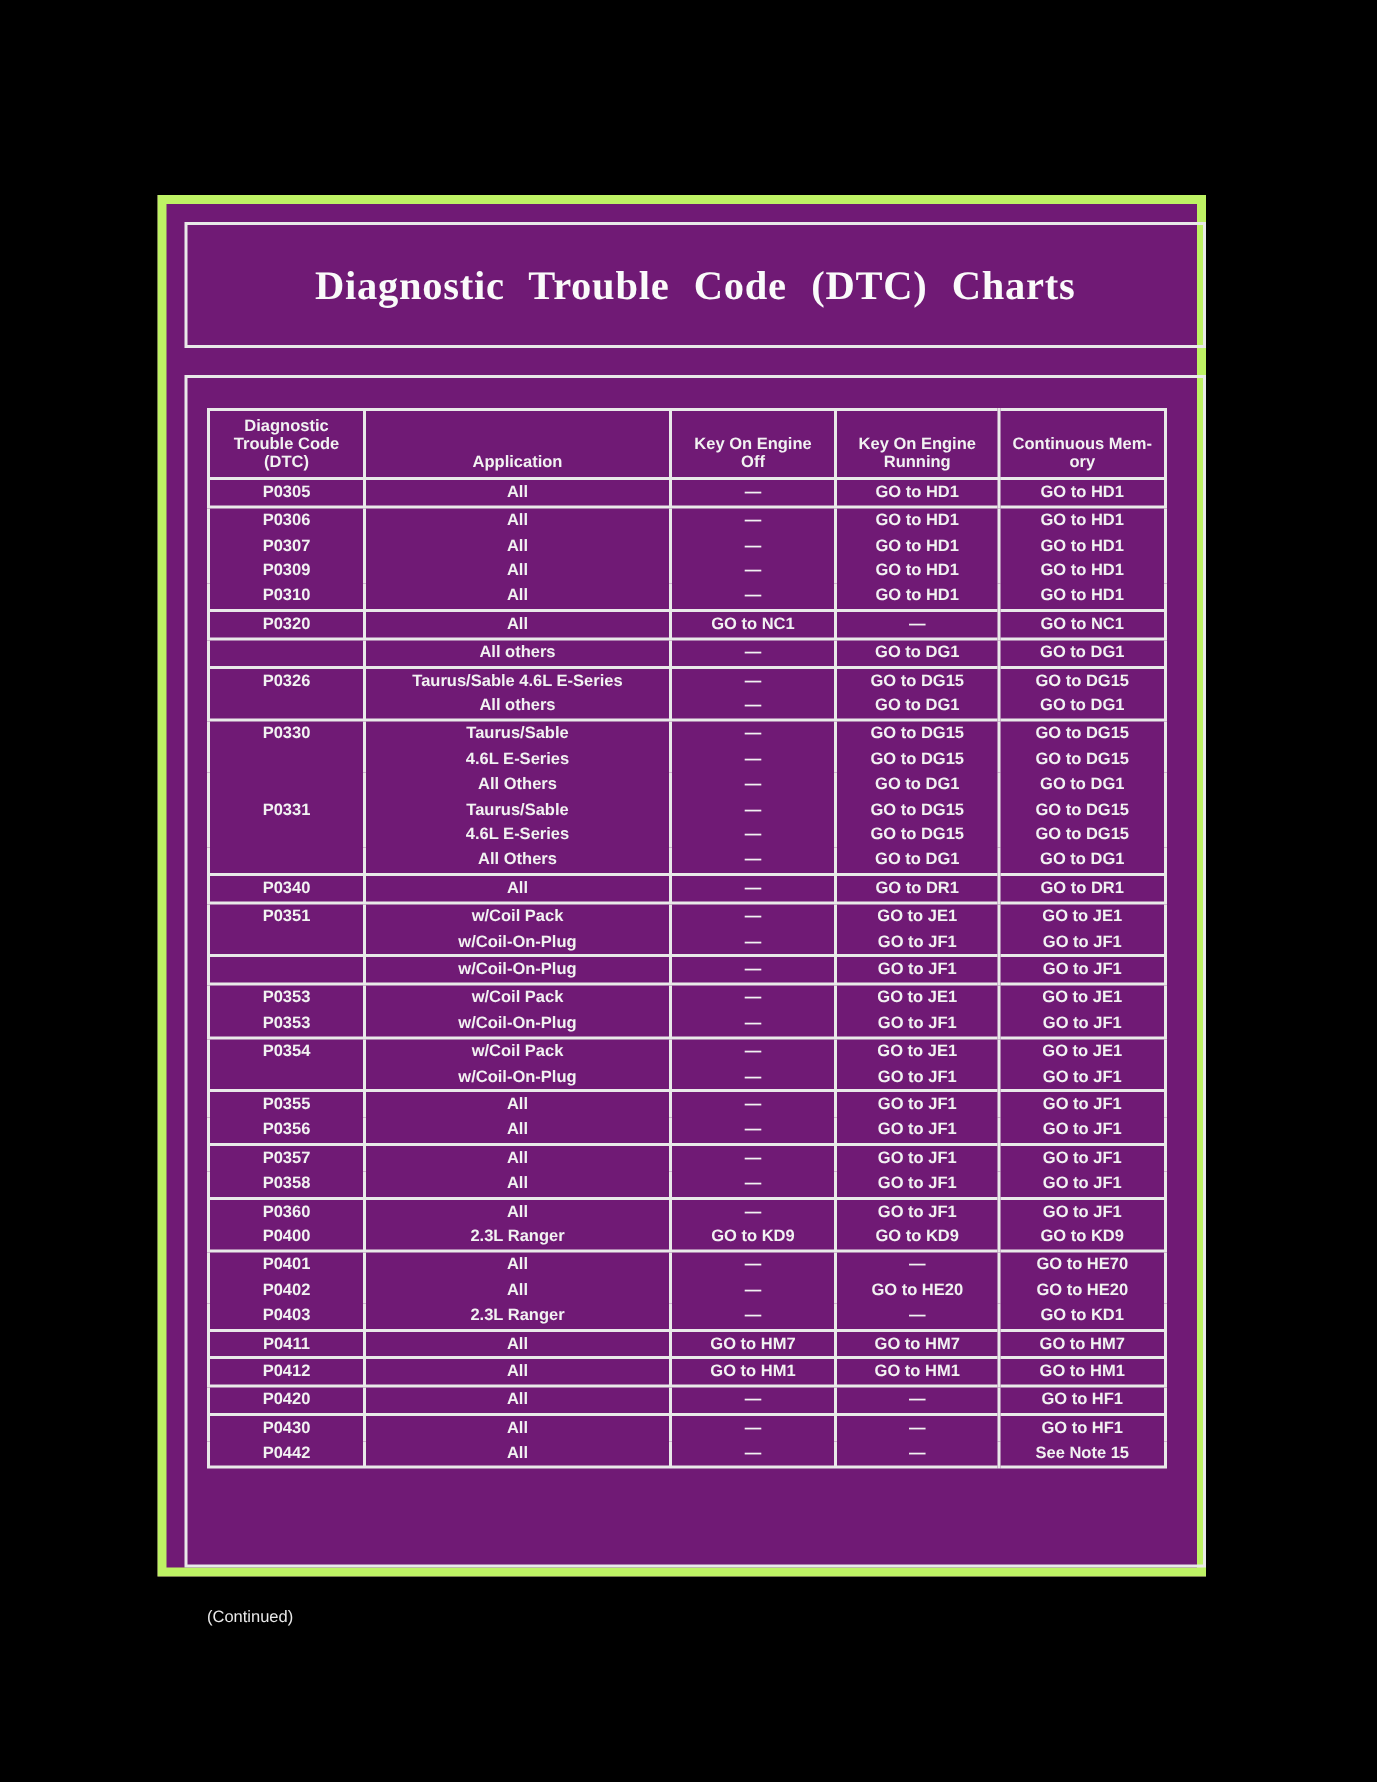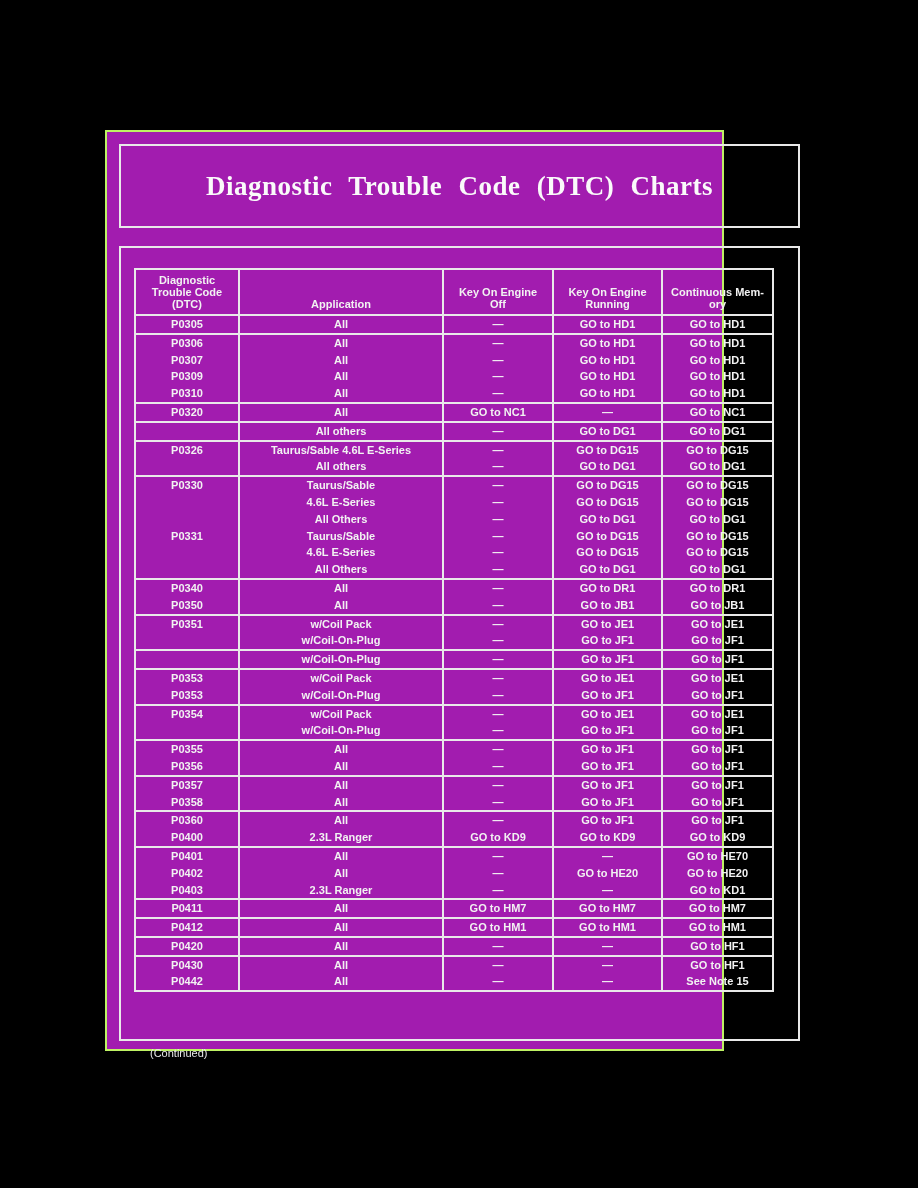--- a/index.html
+++ b/index.html
@@ -9,23 +9,23 @@
     background: #000;
     color: #f2f2f2;
     font-family: "Liberation Sans", sans-serif;
     position: relative;
     overflow: hidden;
   }
   .page { position: absolute; inset: 0; background: #000; }
 
   .outer-frame {
     position: absolute; left: 105px; top: 130px;
-    width: 619px; height: 921px;
-    border: 2px solid #bef264;
-    background: #a21caf;
+    width: 699px; height: 921px;
+    border: 6px solid #bef264;
+    background: #701a75;
   }
   .title-box {
     position: absolute; left: 12px; top: 12px;
     width: 681px; height: 84px;
     border: 2px solid #e9e9e9;
     display: flex; align-items: center; justify-content: center;
   }
   .page-title {
     font-family: "Liberation Serif", serif;
     font-weight: bold;
@@ -64,22 +64,22 @@
     height: 46px;
   }
   .dtc td {
     height: 16.8px;
     line-height: 16.8px;
     white-space: nowrap;
     overflow: hidden;
   }
   tbody.group tr:first-child td { border-top: 2px solid #e9e9e9; }
   .continued {
-    position: absolute; left: 13px; top: 799px;
-    font-size: 11px; color: #e9e9e9; margin-left: 16px;
+    position: absolute; left: 13px; top: 820px;
+    font-size: 11px; color: #e9e9e9;
   }
 </style>
 </head>
 <body>
 
 <div class="page">
   <div class="outer-frame">
 
     <div class="title-box">
       <div class="page-title">Diagnostic Trouble Code (DTC) Charts</div>
@@ -226,27 +226,20 @@
             </tr>
           </tbody>
           <tbody class="group">
             <tr>
               <td class="col-dtc">P0340</td>
               <td class="col-app">All</td>
               <td class="col-koeo">—</td>
               <td class="col-koer">GO to DR1</td>
               <td class="col-memory">GO to DR1</td>
             </tr>
-            <tr>
-              <td class="col-dtc">P0350</td>
-              <td class="col-app">All</td>
-              <td class="col-koeo">—</td>
-              <td class="col-koer">GO to JB1</td>
-              <td class="col-memory">GO to JB1</td>
-            </tr>
           </tbody>
           <tbody class="group">
             <tr>
               <td class="col-dtc">P0351</td>
               <td class="col-app">w/Coil  Pack</td>
               <td class="col-koeo">—</td>
               <td class="col-koer">GO to JE1</td>
               <td class="col-memory">GO to JE1</td>
             </tr>
             <tr>

